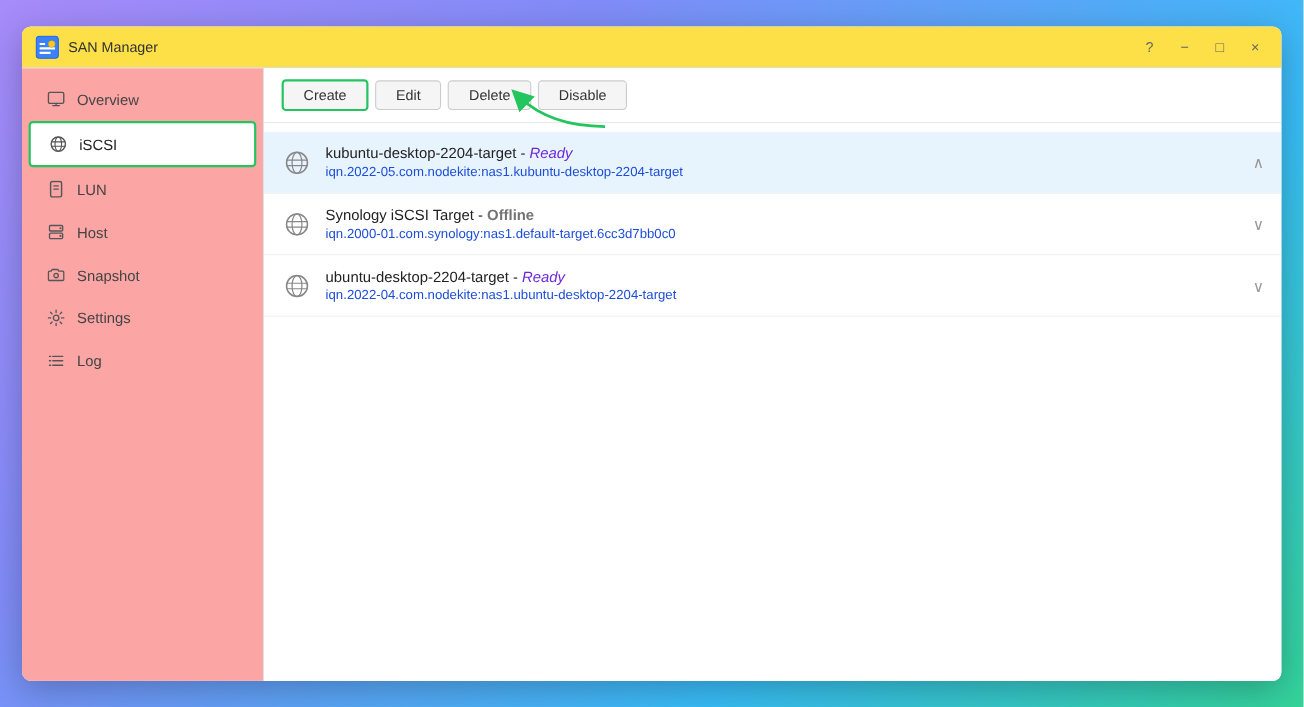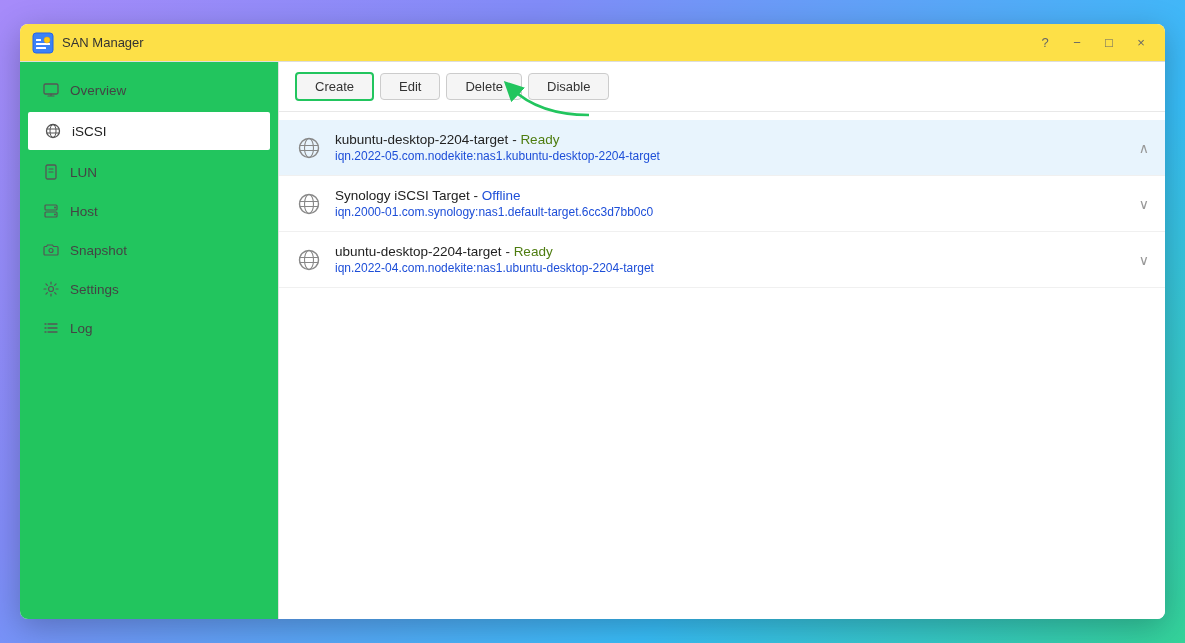--- a/index.html
+++ b/index.html
@@ -78,22 +78,22 @@
 
     
     .main-area {
       display: flex;
       flex: 1;
       overflow: hidden;
     }
 
     
     .sidebar {
-      width: 259px;
-      background: #22c55e;
+      width: 220px;
+      background: #fca5a5;
       border-right: 1px solid #e0e0e0;
       padding: 8px 0;
       flex-shrink: 0;
     }
 
     .sidebar-item {
       display: flex;
       align-items: center;
       padding: 10px 16px;
       cursor: pointer;
@@ -199,27 +199,28 @@
       flex: 1;
     }
 
     .target-name {
       font-size: 13.5px;
       font-weight: 500;
       color: #222;
     }
 
     .target-name .status-ready {
-      color: #4d7c0f;
+      color: #6d28d9;
       font-weight: 400;
+      font-style: italic;
     }
 
     .target-name .status-offline {
-      color: #1d4ed8;
-      font-weight: 400;
+      color: #737373;
+      font-weight: 700;
     }
 
     .target-iqn {
       font-size: 12px;
       color: #1d4ed8;
       margin-top: 2px;
     }
 
     .target-chevron {
       color: #999;

